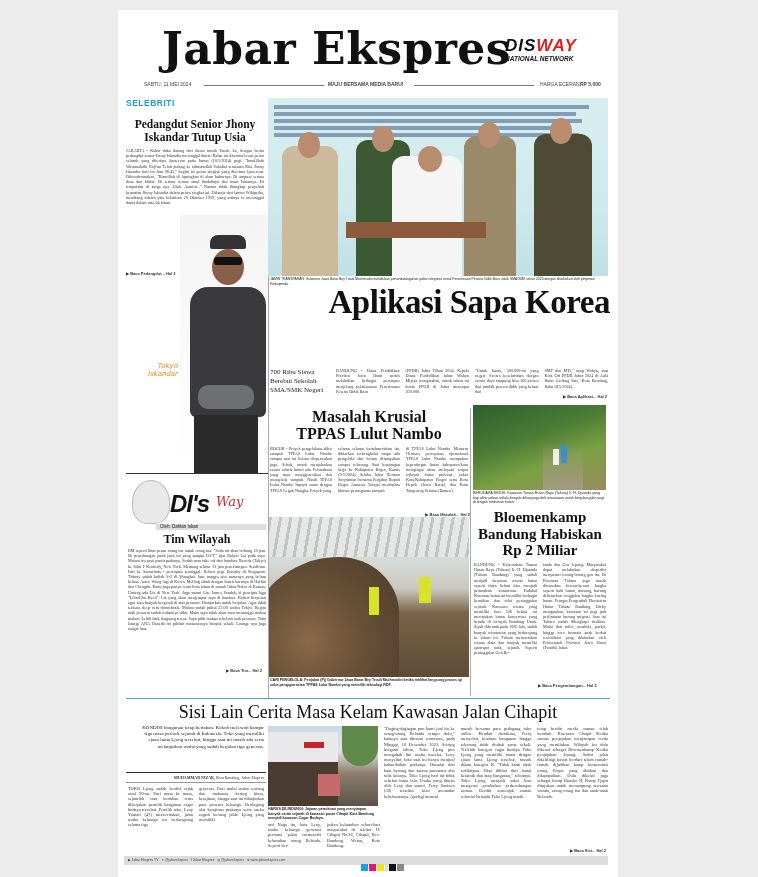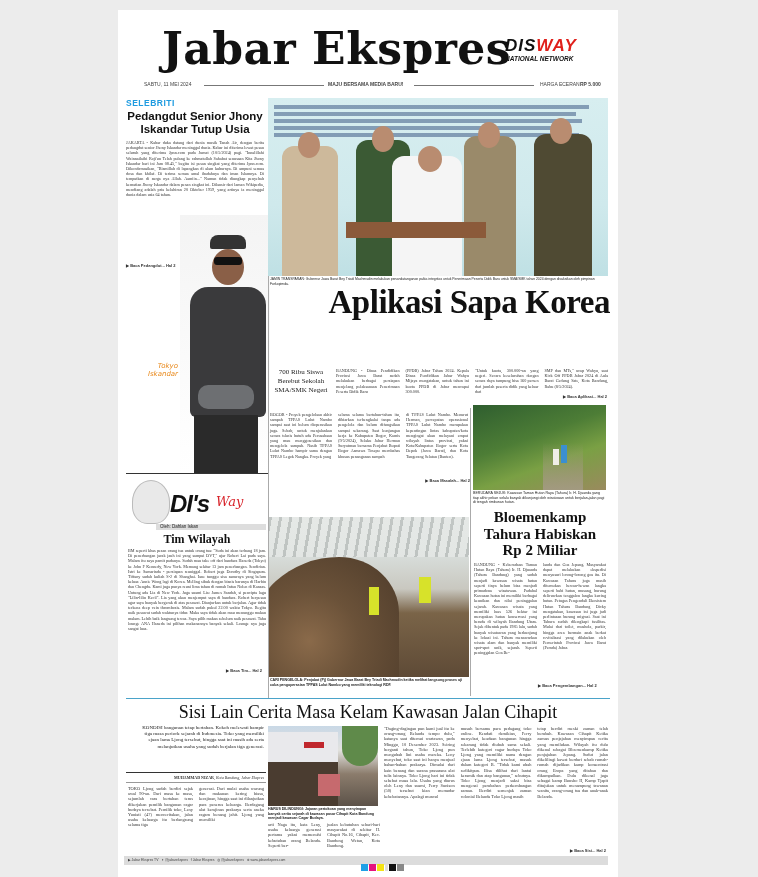--- a/index.html
+++ b/index.html
@@ -52,21 +52,21 @@
     <span class="abs" style="left:0;top:2px;">SABTU, 11 MEI 2024</span>
     <div class="rule" style="left:60px;width:120px;"></div>
     <span class="abs" style="left:184px;top:2px;font-weight:bold;">MAJU BERSAMA MEDIA BARU!</span>
     <div class="rule" style="left:270px;width:120px;"></div>
     <span class="abs" style="left:396px;top:2px;">HARGA ECERAN</span>
     <span class="abs" style="left:436px;top:2px;font-weight:bold;">RP 5.000</span>
   </div>
 
   <div class="abs" style="left:8px;top:88px;width:138px;">
     <div class="sec-label" style="">SELEBRITI</div>
-    <div class="hd-serif" style="font-family:Liberation Sans, sans-serif;font-size:11.5px;line-height:13px;text-align:center;margin-top:2px;font-stretch:condensed;">Pedangdut Senior Jhony Iskandar Tutup Usia</div>
+    <div class="hd-serif" style="font-family:Liberation Serif, serif;font-size:11.5px;line-height:13px;text-align:center;margin-top:10px;font-stretch:condensed;">Pedangdut Senior Jhony Iskandar Tutup Usia</div>
     <div class="body-text" style="margin-top:4px;height:122px;overflow:hidden;">JAKARTA - Kabar duka datang dari dunia musik Tanah Air, dengan berita pedangdut senior Jhony Iskandar meninggal dunia. Kabar ini diterima lewat pesan seluruh yang diterima Jpnn.com pada Jumat (10/5/2024) pagi. "Innalillahi Wainnailaihi Roji'un Telah pulang ke rahmatullah Sahabat senusaan Kita Jhony Iskandar hari ini Jam 08.45," begitu isi pesan singkat yang diterima Jpnn.com. Dikonfirmasikan, "Bismillah di lapangkan di alam kuburnya. Di ampuni semua dosa dan khilaf. Di terima semua amal ibadahnya dan iman Islamnya. Di tempatkan di surga nya Allah. Aamiin..." Namun tidak diungkap penyebab kematian Jhony Iskandar dalam pesan singkat ini. Dilansir dari laman Wikipedia, mendiang adalah pria kelahiran 20 Oktober 1959, yang artinya ia meninggal dunia dalam usia 64 tahun.</div>
     <div class="cont" style="margin-top:1px;">▶ <span>Baca Pedangdut... Hal 2</span></div>
   </div>
   <div class="photo jhony" style="left:62px;top:205px;width:90px;height:258px;">
     <div class="abs" style="left:30px;top:20px;width:36px;height:14px;background:#333;border-radius:8px 8px 2px 2px;"></div>
     <div class="head" style="left:32px;top:34px;width:32px;height:36px;background:#8a5f47;"></div>
     <div class="abs" style="left:34px;top:42px;width:28px;height:8px;background:#111;border-radius:3px;"></div>
     <div class="abs" style="left:10px;top:72px;width:76px;height:130px;background:#3a3a3c;border-radius:18px 18px 6px 6px;"></div>
     <div class="abs" style="left:18px;top:170px;width:56px;height:24px;background:#6d6f72;border-radius:10px;"></div>
     <div class="abs" style="left:14px;top:200px;width:64px;height:58px;background:#2a2a2a;"></div>
@@ -104,30 +104,34 @@
     <div class="head" style="left:210px;top:24px;width:22px;height:26px;"></div>
     <div class="person" style="left:266px;width:58px;height:142px;background:#4f4a33;"></div>
     <div class="head" style="left:282px;top:20px;width:22px;height:26px;"></div>
     <div class="table" style="left:78px;top:124px;width:140px;height:16px;"></div>
   </div>
   <div class="abs caption" style="left:152px;top:267px;width:338px;font-size:3.4px;">JAMIN TRANSPARAN: Gubernur Jawa Barat Bey Triadi Machmudin melakukan penandatanganan pakta integritas untuk Penerimaan Peserta Didik Baru untuk SMA/SMK tahun 2024 dengan disaksikan oleh pimpinan Forkopimda.</div>
 
   <div class="abs hd-serif" style="left:172px;top:275px;width:320px;text-align:right;font-family:'Liberation Serif',serif;font-size:33px;line-height:34px;letter-spacing:-0.5px;">
     <div>Aplikasi Sapa Korea</div>
   </div>
-  <div class="abs" style="left:152px;top:358px;width:62px;font-family:'Liberation Serif',serif;font-size:7px;line-height:9px;text-align:center;color:#222;">700 Ribu Siswa Berebut Sekolah SMA/SMK Negeri</div>
+  <div class="abs" style="left:152px;top:358px;width:62px;font-family:'Liberation Serif',serif;font-size:7px;line-height:9px;text-align:left;color:#222;">700 Ribu Siswa Berebut Sekolah SMA/SMK Negeri</div>
   <div class="abs cols" style="left:218px;top:358px;width:272px;height:32px;">
     <div class="body-text">BANDUNG - Dinas Pendidikan Provinsi Jawa Barat sudah melakukan berbagai persiapan menjelang pelaksanaan Penerimaan Peserta Didik Baru</div>
     <div class="body-text">(PPDB) Jabar Tahun 2024. Kepala Dinas Pendidikan Jabar Wahyu Mijaya mengatakan, untuk tahun ini kuota PPDB di Jabar mencapai 300.000.</div>
     <div class="body-text">"Untuk kuota, 300.000-an yang negeri. Secara keseluruhan dengan secara daya tampung bisa 160 persen dari jumlah peserta didik yang keluar dari</div>
     <div class="body-text">SMP dan MTs," ucap Wahyu, saat Kick Off PPDB Jabar 2024 di Aula Barat Gedung Sate, Kota Bandung, Rabu (8/5/2024).</div>
   </div>
   <div class="abs cont" style="left:445px;top:384px;">▶ <span>Baca Aplikasi... Hal 2</span></div>
 
   <div class="abs" style="left:150px;top:398px;width:202px;">
+    <div class="hd-serif" style="text-align:center;font-size:16px;line-height:17px;">
+      <div>Masalah Krusial</div>
+      <div>TPPAS Lulut Nambo</div>
+    </div>
     <div class="cols" style="margin-top:4px;height:66px;overflow:hidden;padding:0 2px;">
       <div class="body-text">BOGOR - Proyek pengelolaan akhir sampah TPPAS Lulut Nambo sampai saat ini belum dioperasikan juga. Sebab, untuk menjalankan secara teknis butuh ada Perusahaan yang mau menggosesikan dan mengelola sampah. Nasib TPPAS Lulut Nambo hampir sama dengan TPPAS Legok Nangka. Proyek yang</div>
       <div class="body-text">selama selama bertahun-tahun itu, dibiarkan terbengkalai tanpa ada pengelola dan belum difungsikan sampai sekarang. Saat kunjungan kerja ke Kabupaten Bogor, Kamis (9/5/2024), Selaku Jabar Herman Suryatman bersama Penjabat Bupati Bogor Asmawa Tosepu membahas khusus penanganan sampah</div>
       <div class="body-text">di TPPAS Lulut Nambo. Menurut Herman, percepatan operasional TPPAS Lulut Nambo merupakan kepentingan lintas kabupaten/kota mengingat akan melayani empat wilayah lintas provinsi, yakni Kota/Kabupaten Bogor serta Kota Depok (Jawa Barat), dan Kota Tangerang Selatan (Banten).</div>
     </div>
     <div class="cont" style="text-align:right;">▶ <span>Baca Masalah... Hal 2</span></div>
   </div>
   <div class="photo garbage" style="left:151px;top:507px;width:200px;height:160px;">
     <div class="abs" style="left:0;top:0;width:200px;height:40px;background:repeating-linear-gradient(100deg,#b8bdbb 0 3px,#e5e8e6 3px 10px);opacity:.8;"></div>
     <div class="abs" style="left:-20px;top:40px;width:150px;height:140px;background:radial-gradient(circle at 40% 60%,#8a6a4a 0,#6b5239 40%,#4d3b2a 100%);border-radius:60% 40% 0 0;"></div>
@@ -139,21 +143,21 @@
   <div class="vrule" style="left:352px;top:398px;height:288px;"></div>
 
   <div class="photo forest" style="left:355px;top:395px;width:133px;height:85px;">
     <div class="abs" style="left:70px;top:38px;width:40px;height:47px;background:linear-gradient(180deg,transparent,#a29a80);"></div>
     <div class="abs" style="left:88px;top:40px;width:6px;height:18px;background:#3b8fd0;"></div>
     <div class="abs" style="left:80px;top:44px;width:6px;height:16px;background:#f0eee8;"></div>
   </div>
   <div class="abs caption" style="left:355px;top:481px;width:133px;">BERUDARA SEJUK: Kawasan Taman Hutan Raya (Tahura) Ir. H. Djuanda yang tiap akhir pekan selalu banyak dikunjungi oleh wisatawan untuk berjalan-jalan pagi di tengah rimbunan hutan.</div>
   <div class="abs hd-serif" style="left:352px;top:499px;width:140px;text-align:center;font-size:15px;line-height:16.5px;">
     <div>Bloemenkamp</div>
-    <div>Tahura Habiskan</div>
+    <div>Bandung Habiskan</div>
     <div>Rp 2 Miliar</div>
   </div>
   <div class="abs cols" style="left:356px;top:552px;width:132px;height:120px;overflow:hidden;">
     <div class="body-text">BANDUNG - Keberadaan Taman Hutan Raya (Tahura) Ir. H. Djuanda (Tahura Bandung) yang sudah menjadi kawasan wisata hutan seperti tinya belum bisa menjadi primadona wisatawan. Padahal Kawasan hutan ini memiliki berbagai keunikan dan nilai peninggalan sejarah. Kawasan wisata yang memiliki luas 526 hektar ini merupakan hutan konservasi yang berada di wilayah Bandung Utara. Sejak dibentuk pada 1985 lalu, sudah banyak wisatawan yang berkunjung ke lokasi ini. Tahura menawarkan wisata alam dan banyak memiliki spot-spot unik, sejarah. Seperti peninggalan Goa Be-</div>
     <div class="body-text">landa dan Goa Jepang. Masyarakat dapat melakukan ekspedisi menyusuri lorong-lorong goa itu. Di Kawasan Tahura juga masih ditemukan hewan-hewan langka seperti babi hutan, musang, burung deliruwkan tenggalon langka kucing hutan. Petugas Pengendali Ekosistem Hutan Tahura Bandung Dicky mengatakan, kawasan ini juga jadi perlintasan burung migrasi. Saat ini Tahura sudah dilengkapi fasilitas. Mulai dari toilet, mushola, parkir, hingga area bermain anak berkat revitalisasi yang dilakukan oleh Pemerintah Provinsi Jawa Barat (Pemda) Jabar.</div>
   </div>
   <div class="abs cont" style="left:420px;top:673px;">▶ <span>Baca Pengembangan... Hal 2</span></div>
 
   <div class="hrule-blue" style="left:8px;top:688px;width:484px;"></div>
 

